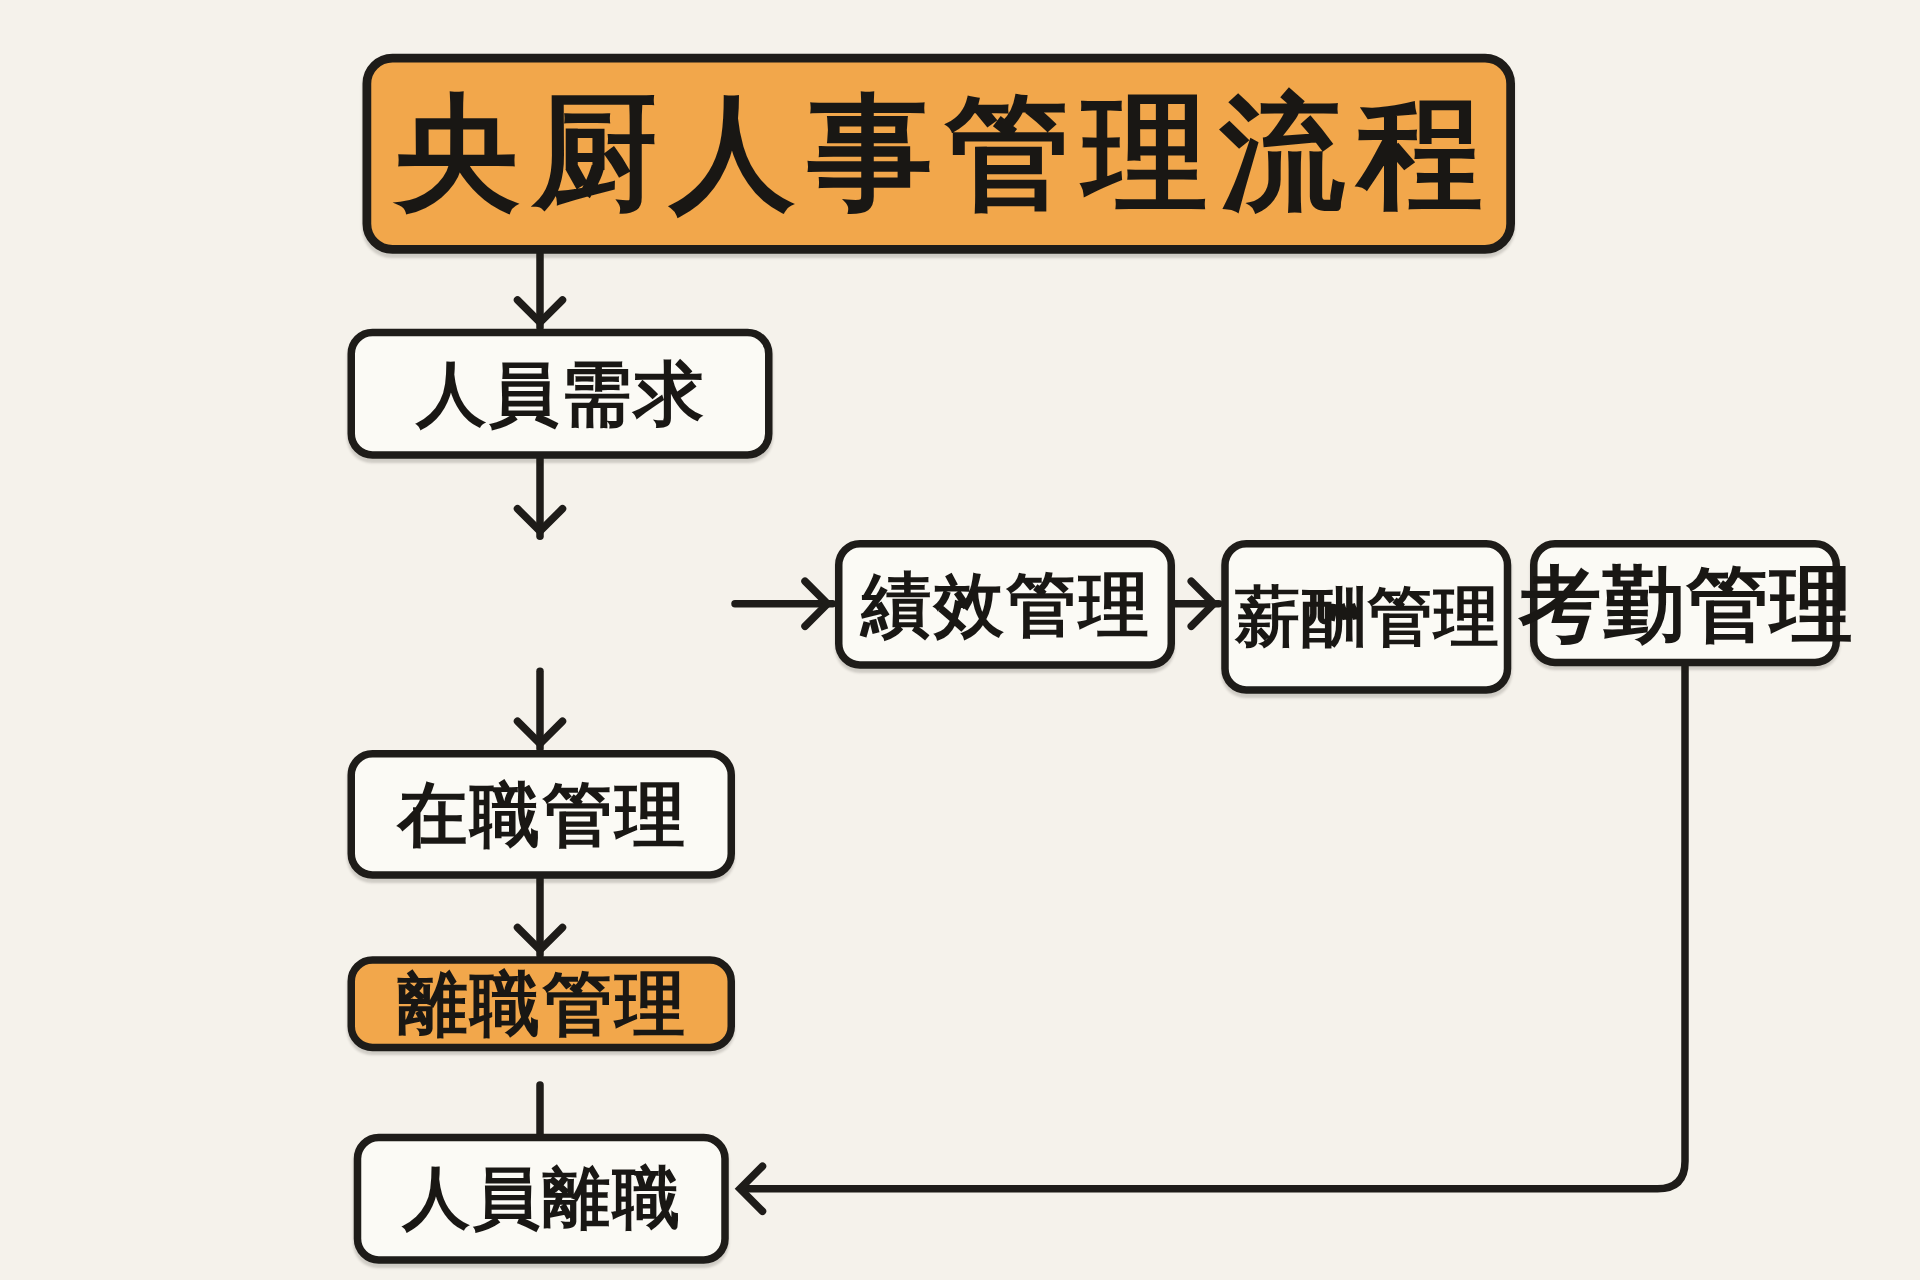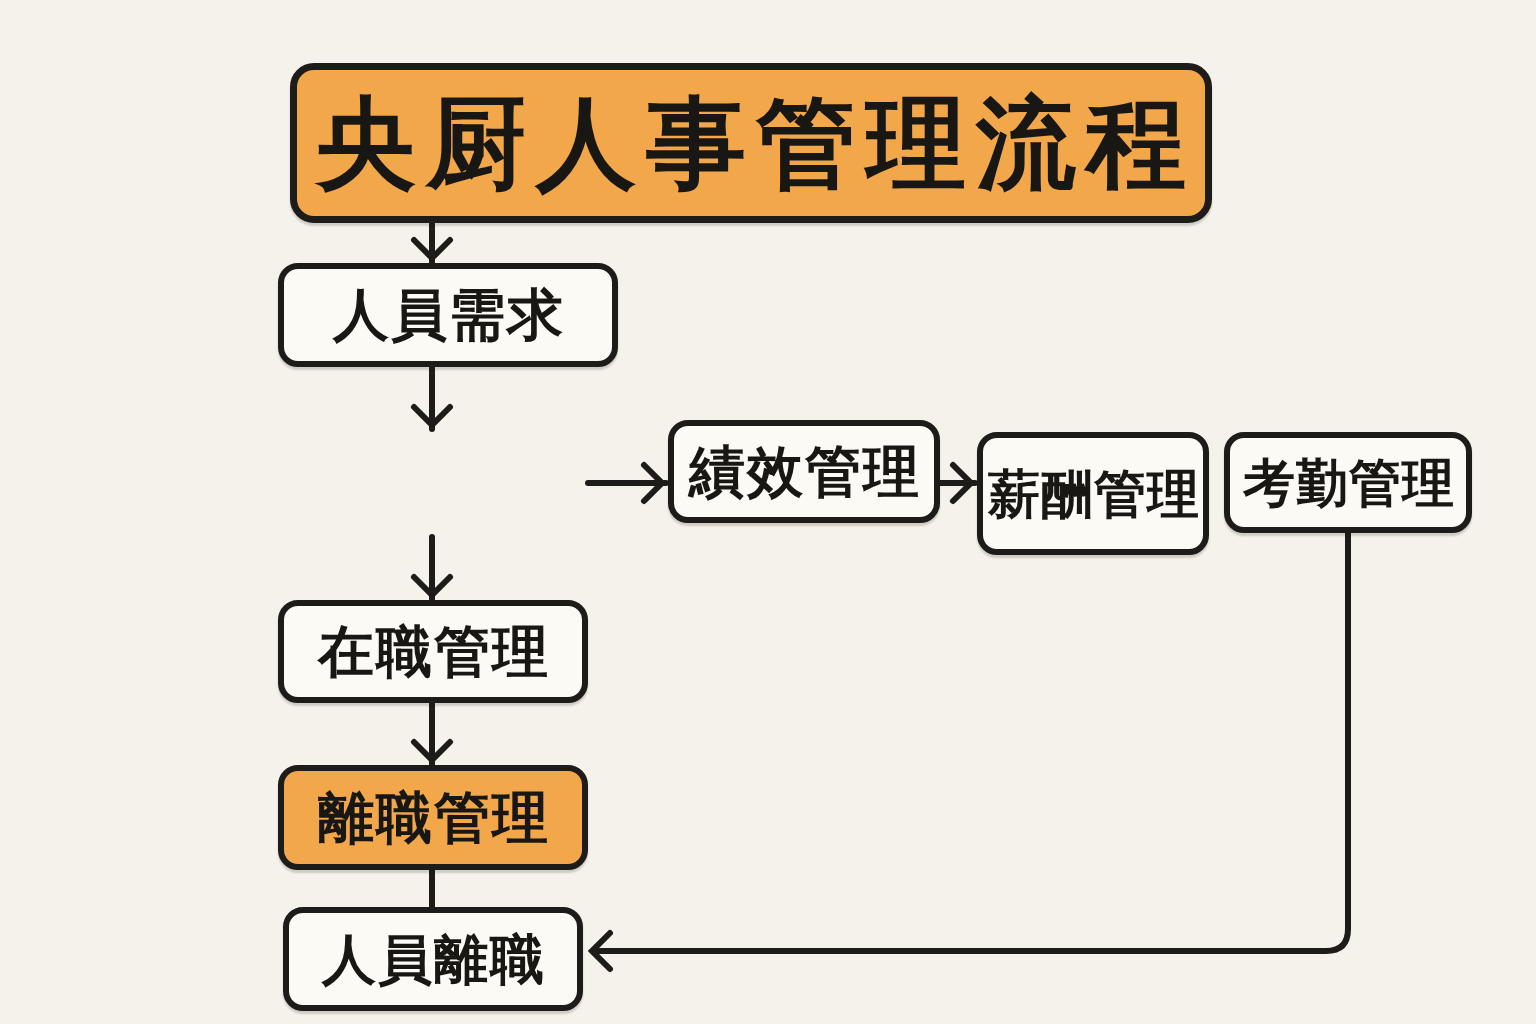--- a/index.html
+++ b/index.html
@@ -52,36 +52,35 @@
     line-height: 1;
     letter-spacing: 2px;
     text-indent: 2px;
     font-weight: 900;
   }
   .title-node {
     left: 290px; top: 43px;
     width: 922px; height: 160px;
     border-width: 7px;
     border-radius: 24px;
-    margin-top: 20px;
   }
   .title-node .node-label {
     font-size: 100px;
     letter-spacing: 10px;
     text-indent: 10px;
   }
   .n-staff-demand      { left: 278px; top: 263px; width: 340px; height: 104px; }
   .n-onboarding        { left: 278px; top: 430px; width: 310px; height: 107px; }
-  .n-performance       { left: 668px; top: 420px; width: 272px; height: 103px; text-align: right; }
+  .n-performance       { left: 668px; top: 432px; width: 272px; height: 103px; text-align: right; }
   .n-compensation      { left: 977px; top: 432px; width: 232px; height: 123px; }
   .n-compensation .node-label { font-size: 52px; letter-spacing: 1px; }
   .n-attendance        { left: 1224px; top: 432px; width: 248px; height: 101px; }
-  .n-attendance .node-label { font-size: 52px; letter-spacing: 1px; text-align: center; }
+  .n-attendance .node-label { font-size: 66px; letter-spacing: 1px; text-align: center; }
   .n-active-employment { left: 278px; top: 600px; width: 310px; height: 103px; }
-  .n-offboarding       { left: 278px; top: 765px; width: 310px; height: 105px; }
+  .n-offboarding       { left: 278px; top: 765px; width: 310px; height: 76px; }
   .n-staff-departure   { left: 283px; top: 907px; width: 300px; height: 104px; }
   .n-staff-departure .node-label { font-size: 54px; }
 </style>
 <title>央厨人事管理流程</title></head>
 <body>
 
 <div class="canvas">
 
   <svg class="edges-layer" viewBox="0 0 1536 1024" xmlns="http://www.w3.org/2000/svg" aria-hidden="true">
 

